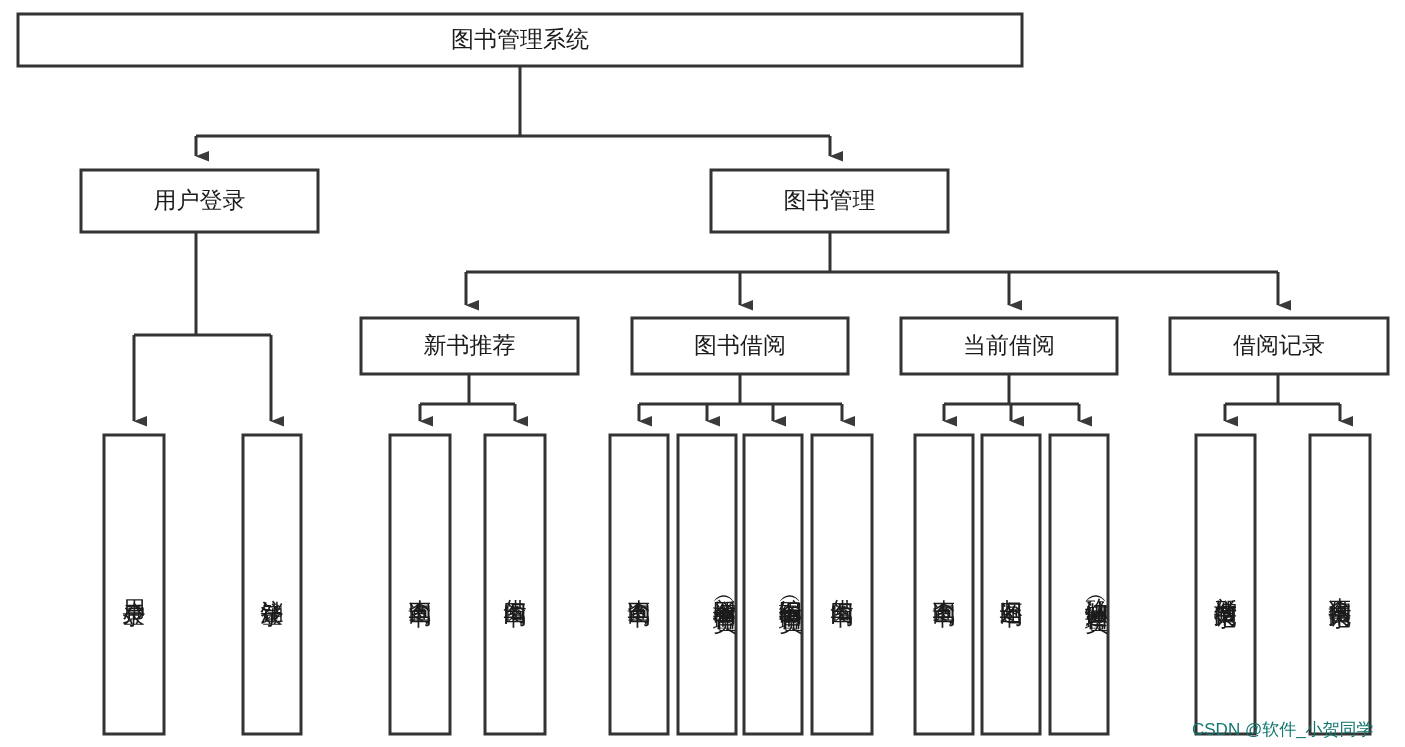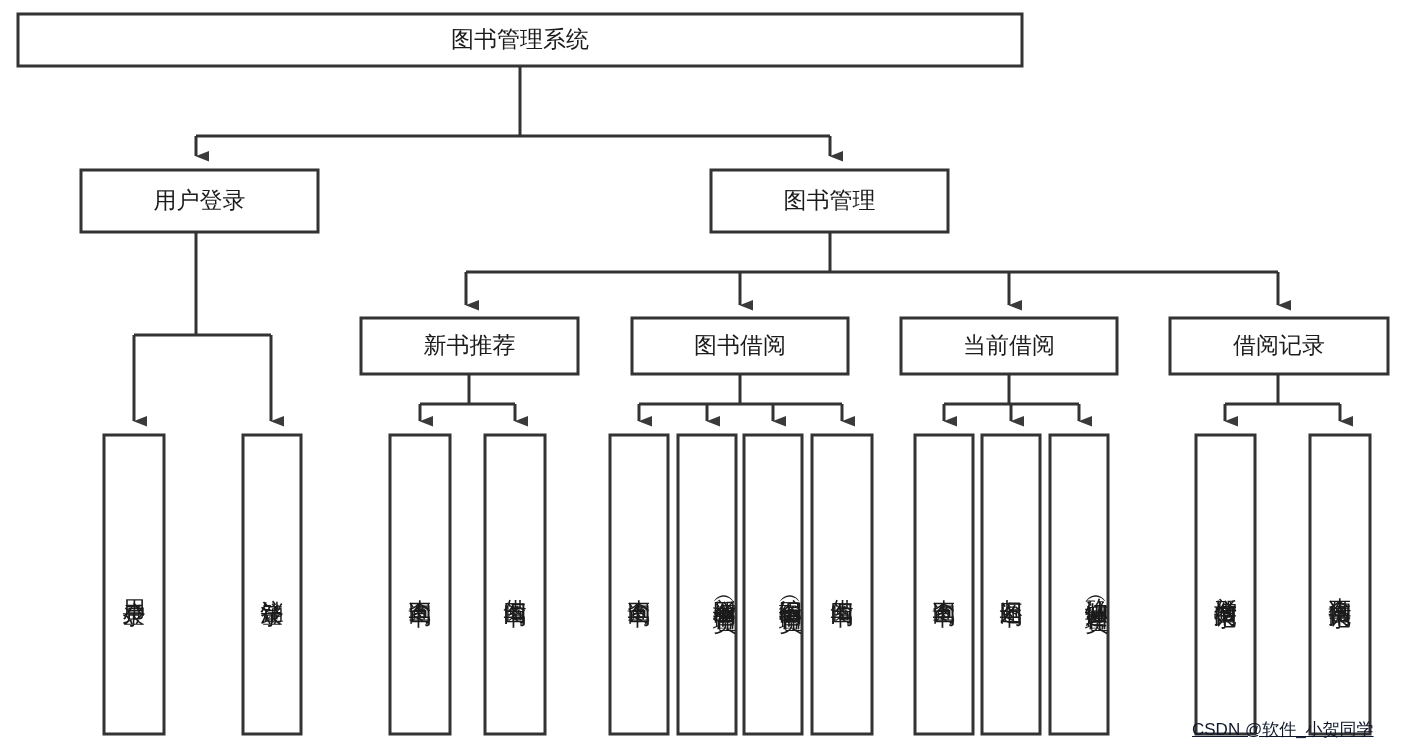--- a/index.html
+++ b/index.html
@@ -57,23 +57,22 @@
     letter-spacing: 2px;
     line-height: 1;
     white-space: nowrap;
     text-align: center;
     pointer-events: none;
   }
   .watermark {
     position: absolute;
     font-family: "Liberation Sans", "DejaVu Sans", sans-serif;
     font-size: 17px;
-    color: #0f172a;
+    color: #0f766e;
     white-space: nowrap;
-    text-decoration: underline;
   }
 </style>
 </head>
 <body>
 
 <div id="diagram-root">
 
   <svg class="diagram-svg" viewBox="0 0 1405 747">
     <defs>
       <marker id="arrowhead" markerWidth="12" markerHeight="14" refX="5.5" refY="13" orient="auto" markerUnits="userSpaceOnUse">

